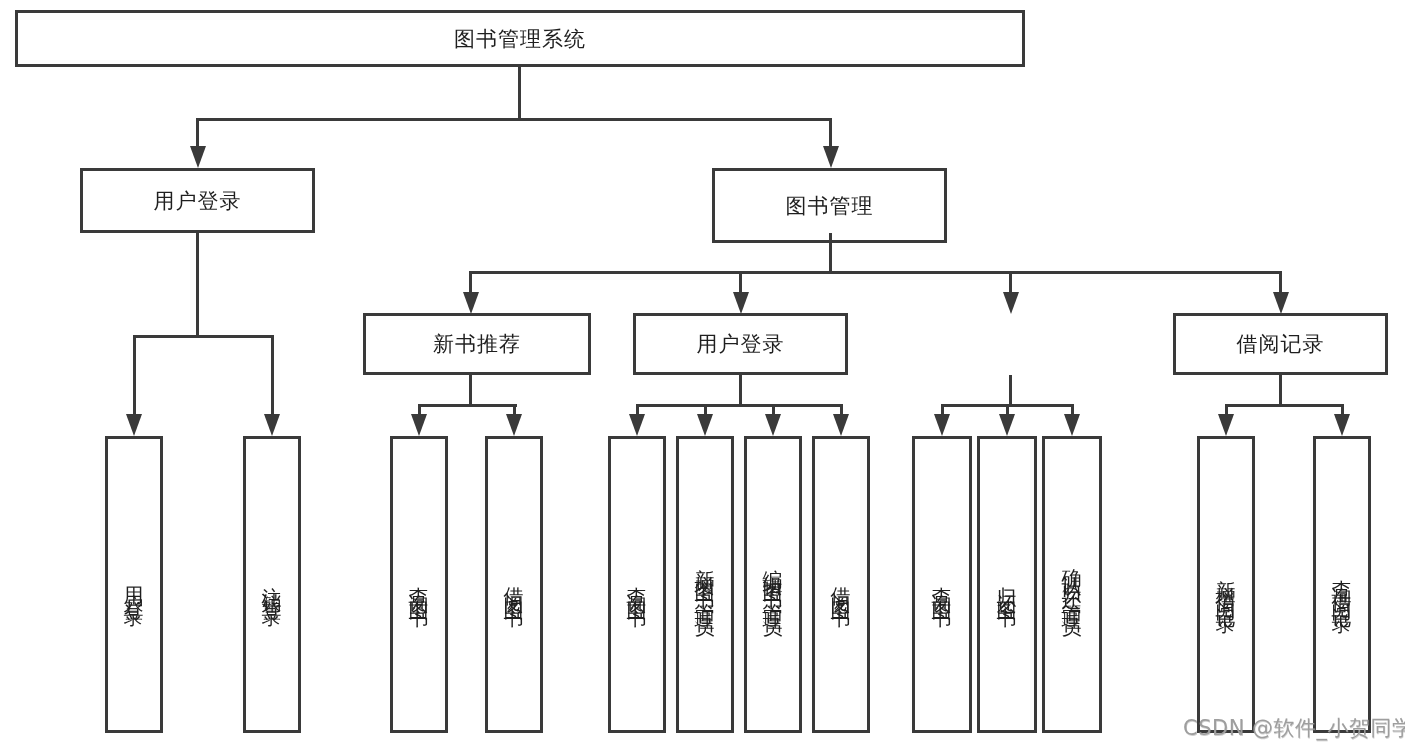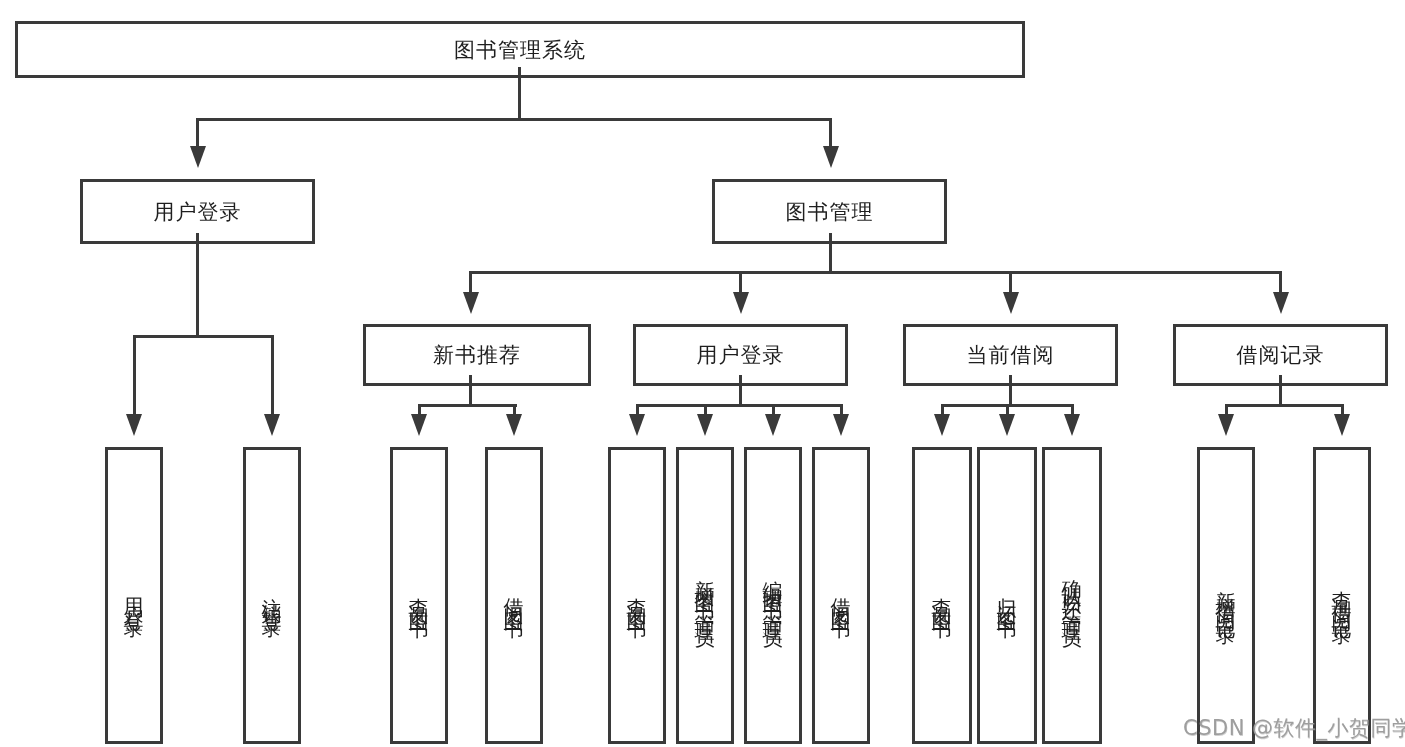--- a/index.html
+++ b/index.html
@@ -22,21 +22,20 @@
     box-sizing:border-box;
     border:3px solid var(--line);
     background:var(--bg);
     display:flex;
     align-items:center;
     justify-content:center;
     text-align:right;
     font-size:21px;
     letter-spacing:1px;
     color:var(--text);
-    margin-top:11px;
   }
   .node.v{
     writing-mode:vertical-rl;
     text-orientation:mixed;
     font-size:20px;
     letter-spacing:7px;
     line-height:1;
     padding:6px 0;
   }
   .vl,.hl{position:absolute;background:var(--line);}
@@ -66,21 +65,21 @@
   <div class="node" style="left:15px;top:10px;width:1010px;height:57px;">图书管理系统</div>
 
   <div class="vl" style="left:518px;top:67px;height:53px;"></div>
   <div class="hl" style="left:196px;top:118px;width:636px;"></div>
   <div class="vl" style="left:196px;top:118px;height:30px;"></div>
   <div class="ar" style="left:190px;top:146px;"></div>
   <div class="vl" style="left:829px;top:118px;height:30px;"></div>
   <div class="ar" style="left:823px;top:146px;"></div>
 
   <div class="node" style="left:80px;top:168px;width:235px;height:65px;">用户登录</div>
-  <div class="node" style="left:712px;top:168px;width:235px;height:65px;">图书管理</div>
+  <div class="node" style="left:712px;top:168px;width:235px;height:75px;">图书管理</div>
 
   <div class="vl" style="left:196px;top:233px;height:105px;"></div>
   <div class="hl" style="left:133px;top:335px;width:141px;"></div>
   <div class="vl" style="left:133px;top:335px;height:81px;"></div>
   <div class="ar" style="left:126px;top:414px;"></div>
   <div class="vl" style="left:271px;top:335px;height:81px;"></div>
   <div class="ar" style="left:264px;top:414px;"></div>
 
   <div class="vl" style="left:829px;top:233px;height:40px;"></div>
   <div class="hl" style="left:469px;top:271px;width:813px;"></div>
@@ -88,21 +87,20 @@
   <div class="ar" style="left:463px;top:292px;"></div>
   <div class="vl" style="left:739px;top:271px;height:23px;"></div>
   <div class="ar" style="left:733px;top:292px;"></div>
   <div class="vl" style="left:1009px;top:271px;height:23px;"></div>
   <div class="ar" style="left:1003px;top:292px;"></div>
   <div class="vl" style="left:1279px;top:271px;height:23px;"></div>
   <div class="ar" style="left:1273px;top:292px;"></div>
 
   <div class="node" style="left:363px;top:313px;width:228px;height:62px;">新书推荐</div>
   <div class="node" style="left:633px;top:313px;width:215px;height:62px;">用户登录</div>
-  <div class="node" style="left:903px;top:313px;width:215px;height:62px;">当前借阅</div>
   <div class="node" style="left:1173px;top:313px;width:215px;height:62px;">借阅记录</div>
 
   <div class="vl" style="left:469px;top:375px;height:32px;"></div>
   <div class="hl" style="left:418px;top:404px;width:99px;"></div>
   <div class="vl" style="left:418px;top:404px;height:12px;"></div>
   <div class="ar" style="left:411px;top:414px;"></div>
   <div class="vl" style="left:513px;top:404px;height:12px;"></div>
   <div class="ar" style="left:506px;top:414px;"></div>
 
   <div class="vl" style="left:739px;top:375px;height:32px;"></div>

